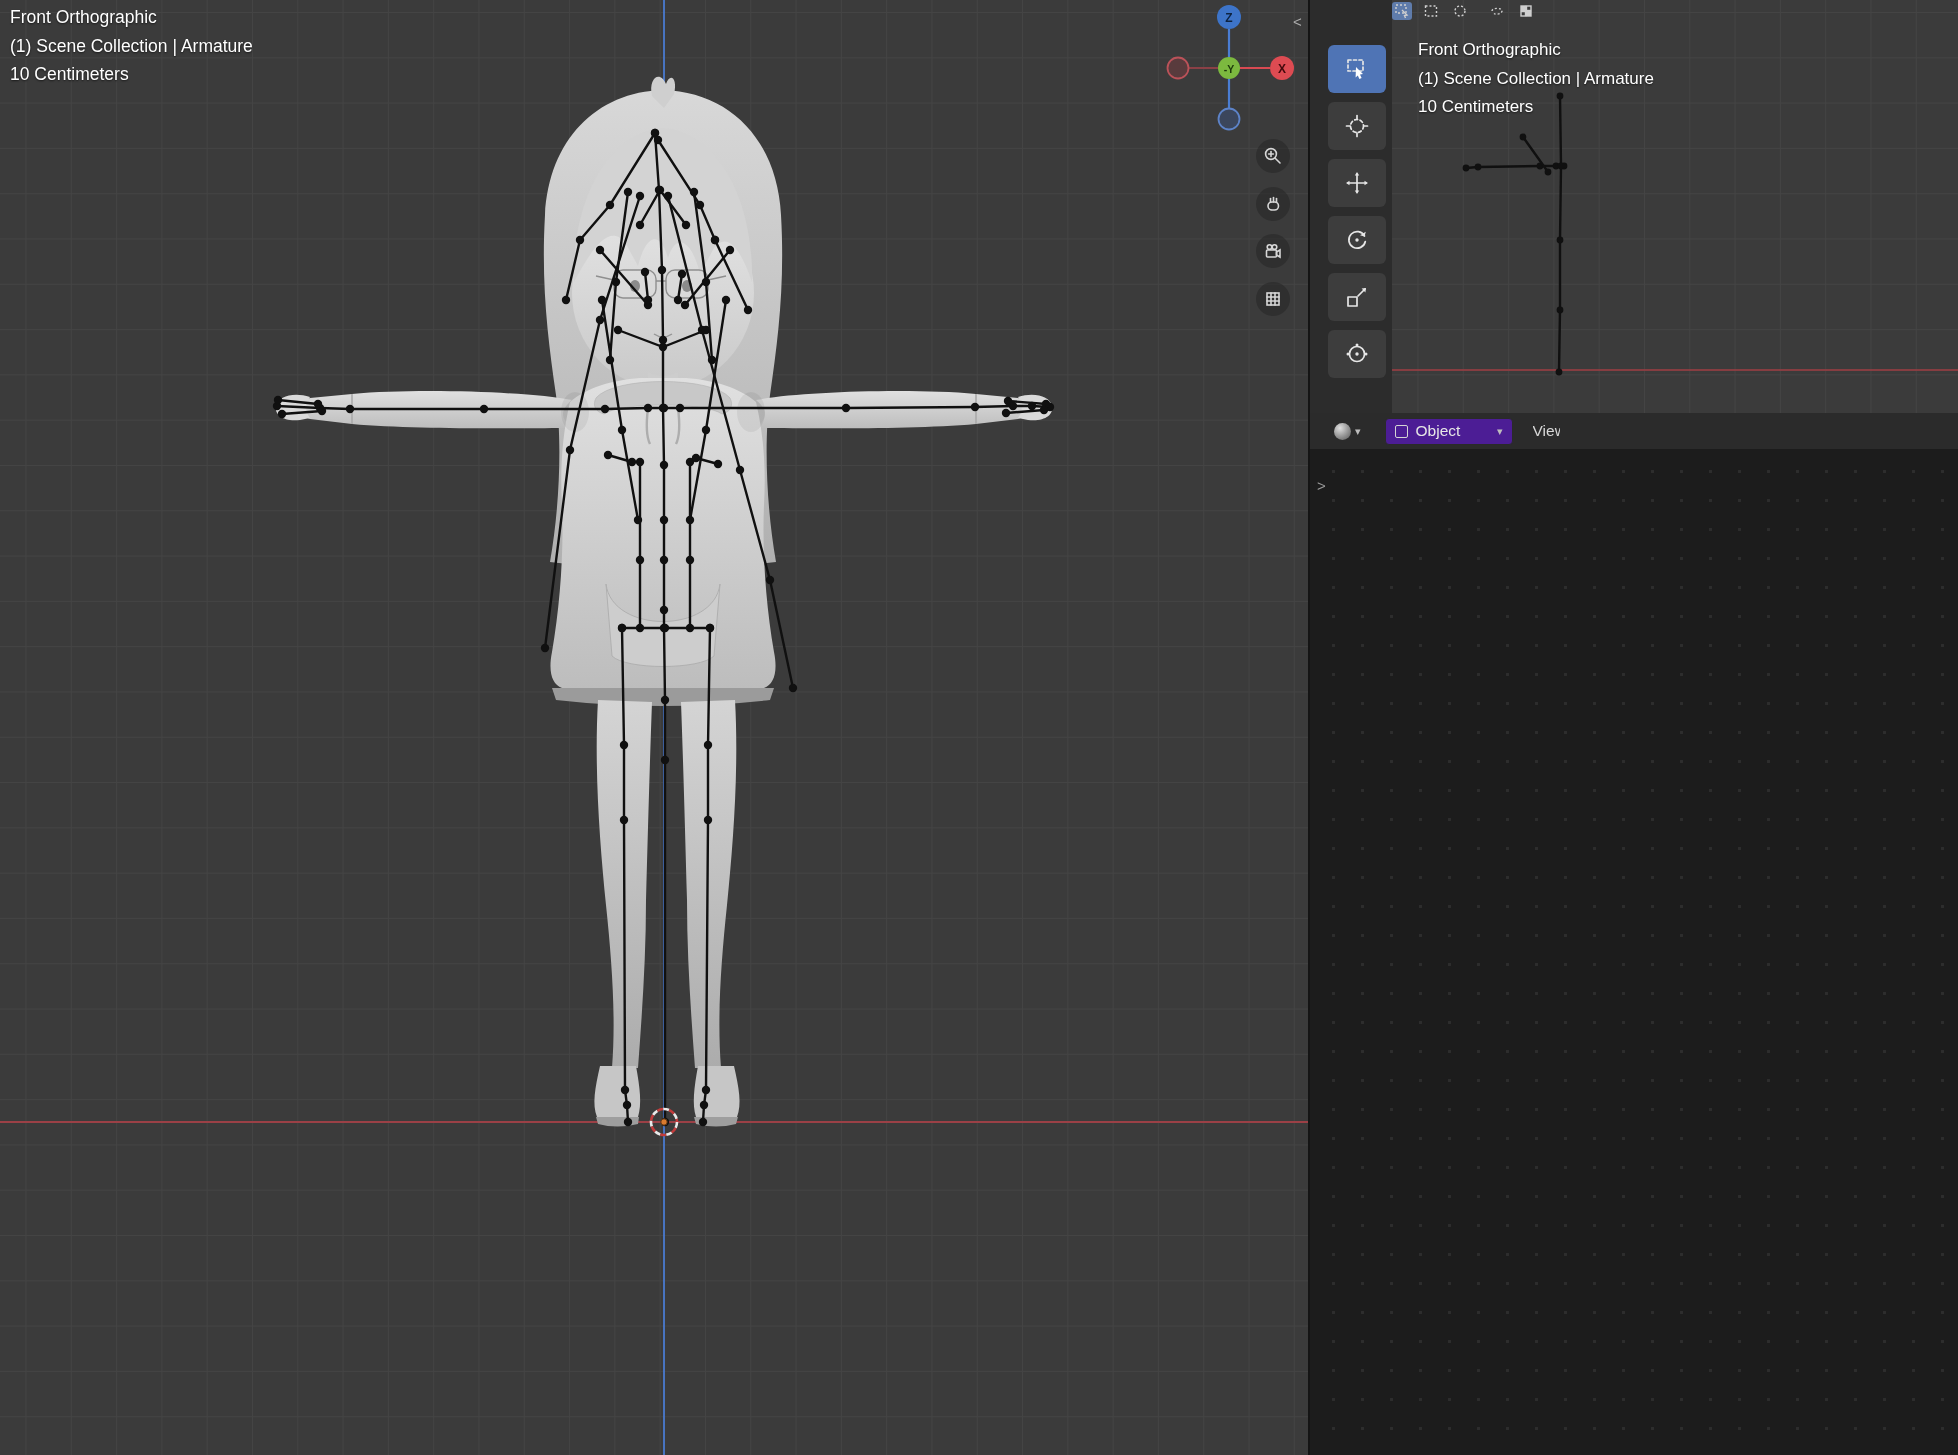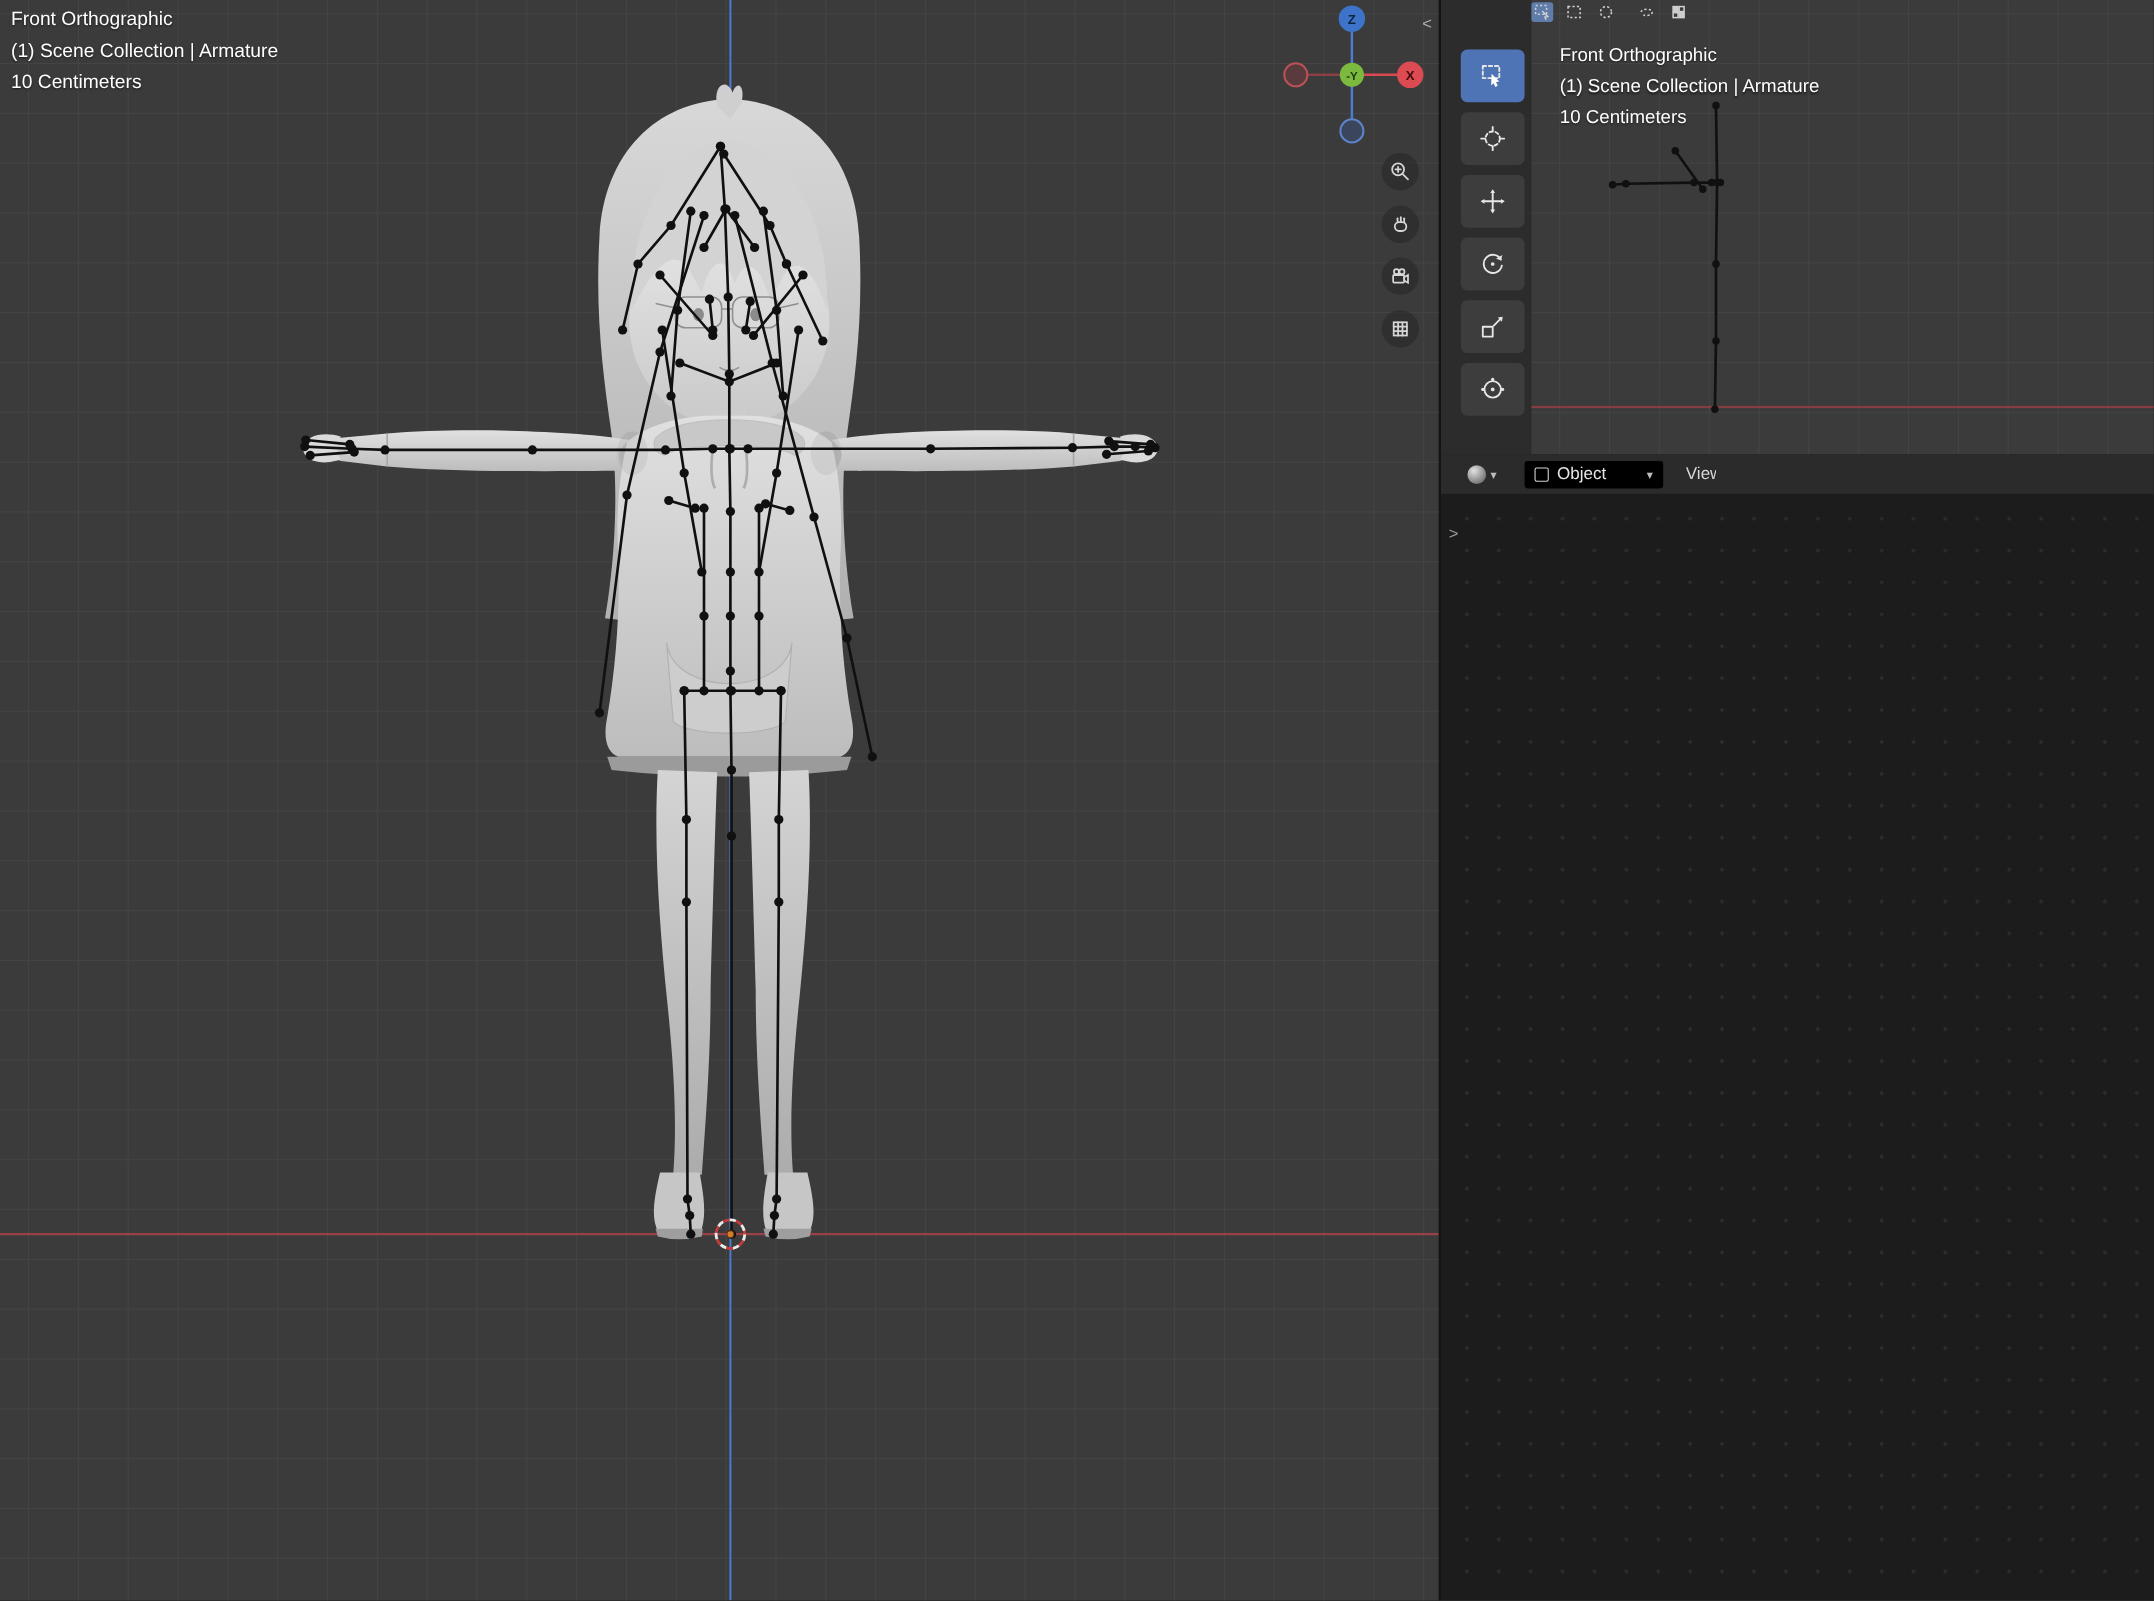--- a/index.html
+++ b/index.html
@@ -55,21 +55,21 @@
   .tool-btn.active { background:#4f74b5; }
   .tool-btn svg { stroke:#e6e6e6; fill:none; stroke-width:1.7; stroke-linecap:round; stroke-linejoin:round; }
 
   
   #shader-header { position:absolute; left:1310px; top:413px; width:648px; height:37px;
     background:#2b2b2b; border-bottom:1px solid #1c1c1c; display:flex; align-items:center; }
   #editor-type-btn { margin-left:24px; display:flex; align-items:center; gap:4px; }
   #editor-type-sphere { width:17px; height:17px; border-radius:50%;
     background:radial-gradient(circle at 35% 30%, #e0e0e0, #8b8b8b 60%, #555 100%); }
   .chev { color:#bdbdbd; font-size:11px; }
-  #mode-dropdown { margin-left:24px; height:27px; min-width:128px; background:#000000;
+  #mode-dropdown { margin-left:24px; height:27px; min-width:128px; background:#4c1d95;
     border:1px solid #2a2a2a; border-radius:4px; display:flex; align-items:center; padding:0 9px; gap:8px; }
   #mode-dropdown .obj-icon { width:13px; height:13px; border:1.6px solid #d4d4d4; border-radius:2px; }
   #mode-dropdown .label { color:#e6e6e6; font-size:15.5px; flex:1; }
   #view-menu { margin-left:20px; color:#d8d8d8; font-size:15.5px; width:27px; overflow:hidden; white-space:nowrap; }
 
   
   #shader-editor { position:absolute; left:1310px; top:450px; width:648px; height:1005px;
     background-color:#1c1c1c;
     background-image:radial-gradient(circle, #2d2d2d 1.4px, transparent 1.6px);
     background-size:29px 29px; background-position:9px 7px; }

